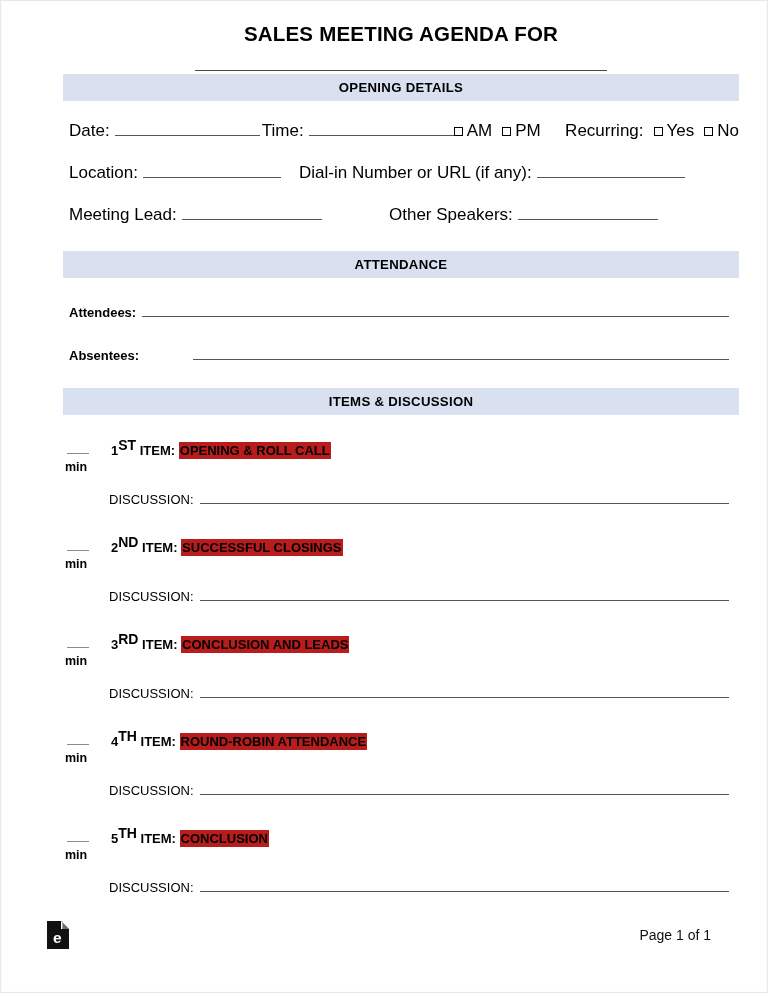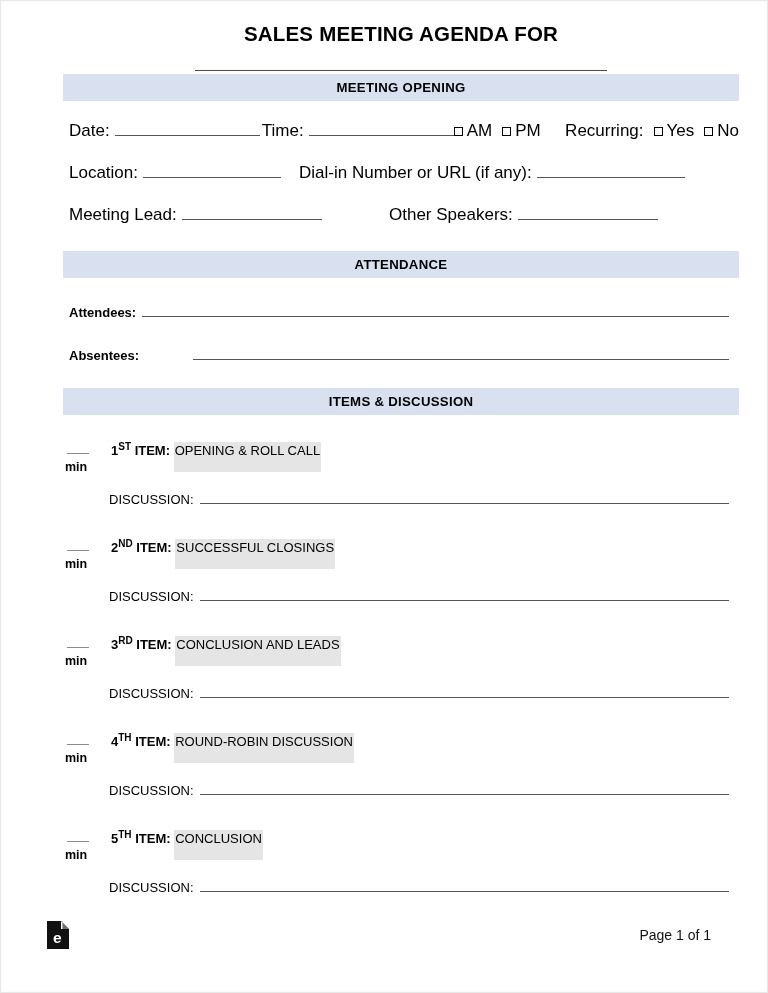--- a/index.html
+++ b/index.html
@@ -167,28 +167,28 @@
     font-size: 12.5px;
     font-weight: bold;
     margin-top: 6px;
   }
   .item-title {
     font-size: 13px;
     font-weight: bold;
     padding-top: 1px;
   }
   .item-title sup {
-    font-size: 10px;
+    font-size: 14px;
     vertical-align: super;
     line-height: 0;
   }
   .hl {
-    background: #e5e5e5;
-    font-weight: normal;
-    padding: 1px 1px 14px 1px;
+    background: #b91c1c;
+    font-weight: bold;
+    padding: 1px 1px 1px 1px;
   }
   .disc-row {
     display: flex;
     align-items: baseline;
     margin-top: 16px;
     padding-left: 46px;
   }
   .disc-label {
     font-size: 13px;
     font-weight: normal;
@@ -231,21 +231,21 @@
 <body>
 
 <div class="page">
   <div class="content">
 
     <div class="doc-title">SALES MEETING AGENDA FOR</div>
     <div class="title-rule-wrap">
       <span class="title-rule"></span>
     </div>
 
-    <div class="section-bar">MEETING OPENING</div>
+    <div class="section-bar">OPENING DETAILS</div>
 
     <div class="form-block">
 
       <div class="row row-details-1">
         <span class="seg-date">
           <span class="lbl">Date:</span><span class="fill w-date"></span>
         </span>
         <span class="seg-time">
           <span class="lbl">Time:</span><span class="fill w-time"></span>
         </span>
@@ -361,21 +361,21 @@
 
       <div class="item">
         <div class="item-head">
           <div class="min-cell">
             <span class="min-blank"></span>
             <span class="min-word">min</span>
           </div>
           <div class="item-title">
             <span>4</span><sup>TH</sup>
             <span>ITEM:</span>
-            <span class="hl">ROUND-ROBIN DISCUSSION</span>
+            <span class="hl">ROUND-ROBIN ATTENDANCE</span>
           </div>
         </div>
         <div class="disc-row">
           <span class="disc-label">DISCUSSION:</span>
           <span class="disc-line"></span>
         </div>
       </div>
 
       <div class="item-gap"></div>
 

